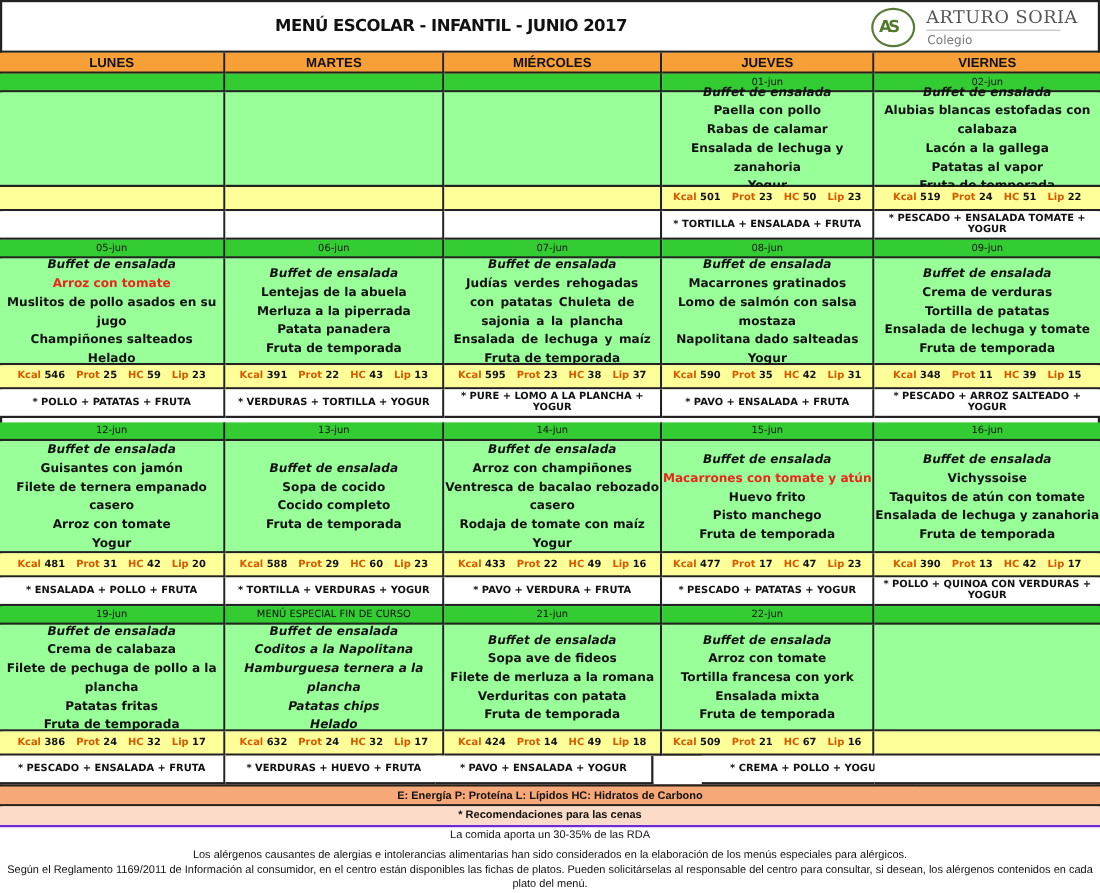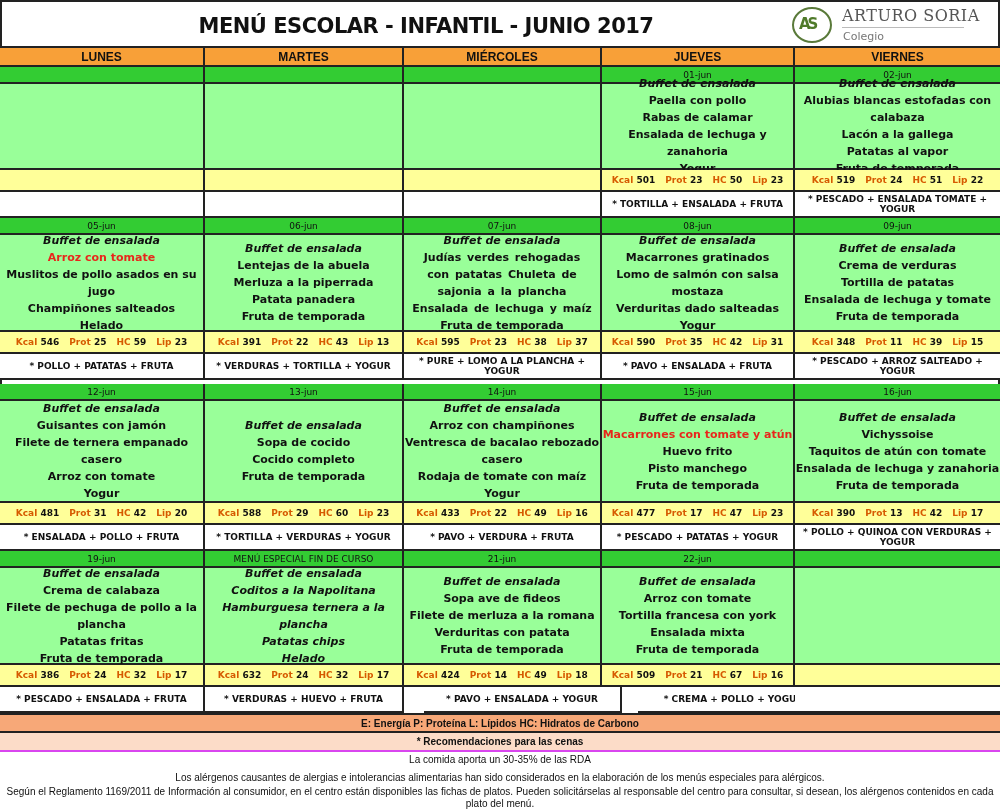--- a/index.html
+++ b/index.html
@@ -1,19 +1,19 @@
 <!DOCTYPE html>
 <html><head>
 <meta charset="utf-8">
 <style>
   * { box-sizing: border-box; margin: 0; padding: 0; }
   body { width: 1000px; height: 812px; background: #ffffff; font-family: "Liberation Sans", sans-serif; overflow: hidden; position: relative; }
   .frame { position: absolute; left: 0; top: 0; width: 1000px; height: 751px; border: 2px solid #222; }
   .title-row { position: absolute; left: 0; top: 0; width: 1000px; height: 48px; border-bottom: 2px solid #222; }
-  .title { position: absolute; left: 0; top: 14px; width: 820px; text-align: center; font-family: "DejaVu Sans", sans-serif; font-weight: bold; font-size: 21px; color: #111; letter-spacing: -0.5px; margin-left: 16px; }
+  .title { position: absolute; left: 0; top: 14px; width: 820px; text-align: center; font-family: "DejaVu Sans", sans-serif; font-weight: bold; font-size: 15px; color: #111; letter-spacing: -0.5px; }
   .logo { position: absolute; left: 790px; top: 4px; width: 205px; height: 40px; }
   .logo-circle { position: absolute; left: 2px; top: 3px; width: 40px; height: 36px; border: 2px solid #5a7a3a; border-radius: 50%; }
   .logo-mark { position: absolute; left: 9px; top: 11px; font-family: "DejaVu Sans", sans-serif; font-weight: bold; font-size: 15px; color: #4f7a2a; letter-spacing: -3px; }
   .logo-name { position: absolute; left: 52px; top: 2px; font-family: "DejaVu Serif", serif; font-size: 16px; color: #555; letter-spacing: 0.5px; }
   .logo-line { position: absolute; left: 52px; top: 23px; width: 122px; height: 1px; background: #bbb; }
   .logo-sub { position: absolute; left: 53px; top: 26px; font-family: "DejaVu Sans", sans-serif; font-size: 11px; color: #777; }
 
   .grid { position: absolute; left: 0; }
   .cell { position: absolute; border-right: 2px solid #222; border-bottom: 2px solid #222; display: flex; align-items: center; justify-content: center; text-align: center; }
   .cell.last { border-right: none; }
@@ -22,21 +22,21 @@
   .menu { background: #99ff99; flex-direction: column; font-family: "DejaVu Sans", sans-serif; font-weight: bold; font-size: 11px; color: #111; line-height: 17px; }
   .menu .it { font-style: italic; }
   .menu .red { color: #e8261b; }
   .menu.wrap span { display: block; padding: 0 6px; }
   .nutri { background: #ffff99; font-family: "DejaVu Sans", sans-serif; font-weight: bold; font-size: 9px; color: #111; }
   .nutri .lbl { color: #d65a00; }
   .nutri .grp { margin: 0 5px; }
   .cena { background: #ffffff; font-family: "DejaVu Sans", sans-serif; font-weight: bold; font-size: 9px; color: #111; }
 
   .legend1 { position: absolute; left: 0; top: 713px; width: 1000px; height: 20px; background: #f7a878; border-top: 2px solid #222; border-bottom: 2px solid #222; text-align: center; font-weight: bold; font-size: 10px; line-height: 17px; color: #111; }
-  .legend2 { position: absolute; left: 0; top: 733px; width: 1000px; height: 19px; background: #fcdcc8; border-bottom: 2px solid #d946ef; text-align: center; font-weight: bold; font-size: 10px; line-height: 17px; color: #111; }
+  .legend2 { position: absolute; left: 0; top: 733px; width: 1000px; height: 19px; background: #fcdcc8; border-bottom: 2px solid #6d28d9; text-align: center; font-weight: bold; font-size: 10px; line-height: 17px; color: #111; }
   .foot { position: absolute; left: 0; width: 1000px; text-align: center; font-size: 10px; color: #111; }
 </style>
 </head>
 <body>
 
 <div class="frame"></div>
 
 <div class="title-row">
   <div class="title">MENÚ ESCOLAR - INFANTIL - JUNIO 2017</div>
   <div class="logo">
@@ -181,21 +181,21 @@
     <div class="cell cena" style="left: 404px; top: 354px; width: 198px; height: 26px;">
       <span>* PURE + LOMO A LA PLANCHA + YOGUR</span>
     </div>
     <div class="cell daterow" style="left: 602px; top: 218px; width: 193px; height: 17px;">
       <span>08-jun</span>
     </div>
     <div class="cell menu" style="left: 602px; top: 235px; width: 193px; height: 97px;">
       <span class="it">Buffet de ensalada</span>
       <span>Macarrones gratinados</span>
       <span>Lomo de salmón con salsa mostaza</span>
-      <span>Verduritas dado salteadas</span>
+      <span>Napolitana dado salteadas</span>
       <span>Yogur</span>
     </div>
     <div class="cell nutri" style="left: 602px; top: 332px; width: 193px; height: 22px;">
       <span class="grp"><span class="lbl">Kcal</span> <span>590</span></span>
       <span class="grp"><span class="lbl">Prot</span> <span>35</span></span>
       <span class="grp"><span class="lbl">HC</span> <span>42</span></span>
       <span class="grp"><span class="lbl">Lip</span> <span>31</span></span>
     </div>
     <div class="cell cena" style="left: 602px; top: 354px; width: 193px; height: 26px;">
       <span>* PAVO + ENSALADA + FRUTA</span>
@@ -360,21 +360,21 @@
       <span>Filete de merluza a la romana</span>
       <span>Verduritas con patata</span>
       <span>Fruta de temporada</span>
     </div>
     <div class="cell nutri" style="left: 404px; top: 665px; width: 198px; height: 22px;">
       <span class="grp"><span class="lbl">Kcal</span> <span>424</span></span>
       <span class="grp"><span class="lbl">Prot</span> <span>14</span></span>
       <span class="grp"><span class="lbl">HC</span> <span>49</span></span>
       <span class="grp"><span class="lbl">Lip</span> <span>18</span></span>
     </div>
-    <div class="cell cena" style="left: 424px; top: 687px; width: 198px; height: 26px;">
+    <div class="cell cena" style="left: 396px; top: 687px; width: 198px; height: 26px;">
       <span>* PAVO + ENSALADA + YOGUR</span>
     </div>
     <div class="cell daterow" style="left: 602px; top: 551px; width: 193px; height: 17px;">
       <span>22-jun</span>
     </div>
     <div class="cell menu" style="left: 602px; top: 568px; width: 193px; height: 97px;">
       <span class="it">Buffet de ensalada</span>
       <span>Arroz con tomate</span>
       <span>Tortilla francesa con york</span>
       <span>Ensalada mixta</span>

